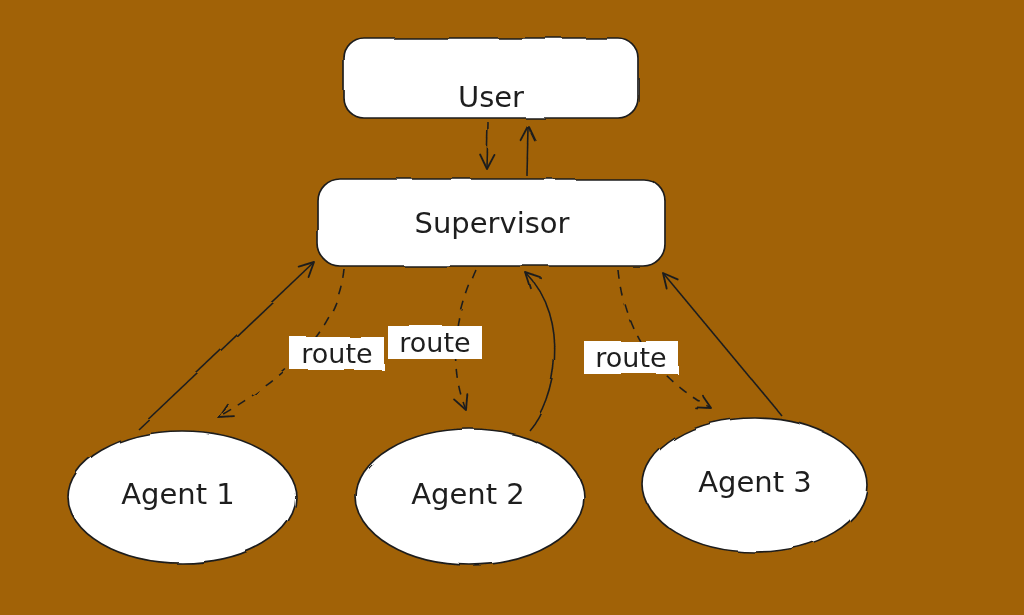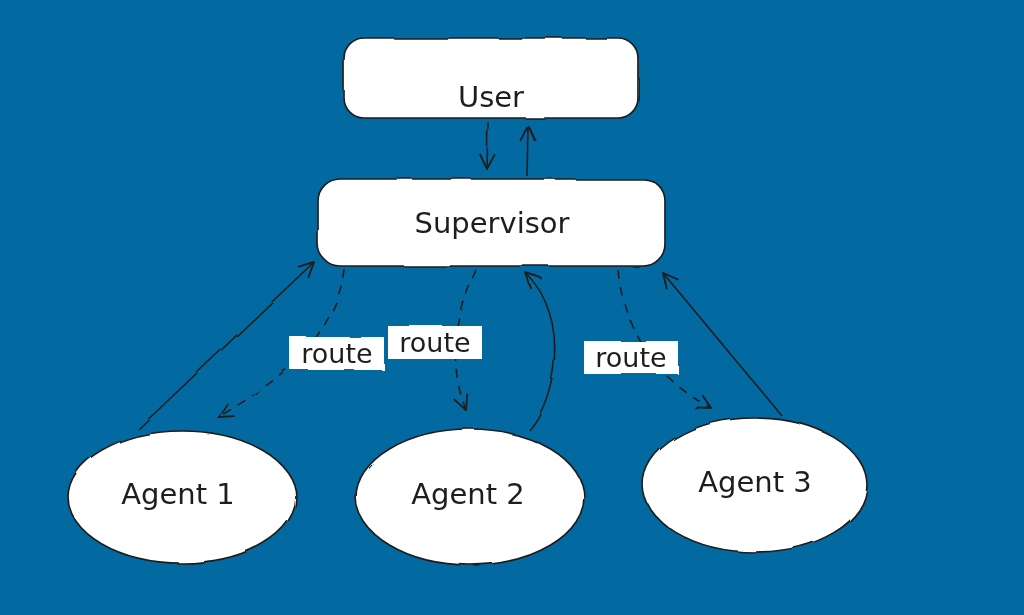--- a/index.html
+++ b/index.html
@@ -8,21 +8,21 @@
     background: #ffffff;
     width: 1024px;
     height: 615px;
     overflow: hidden;
     font-family: "DejaVu Sans", sans-serif;
   }
   .canvas-wrap {
     position: relative;
     width: 1024px;
     height: 615px;
-    background: #0369a1;
+    background: #a16207;
   }
   svg { display: block; }
   .node-shape {
     fill: #ffffff;
     stroke: #1e1e1e;
     stroke-width: 1.7;
   }
   .edge {
     fill: none;
     stroke: #1e1e1e;

